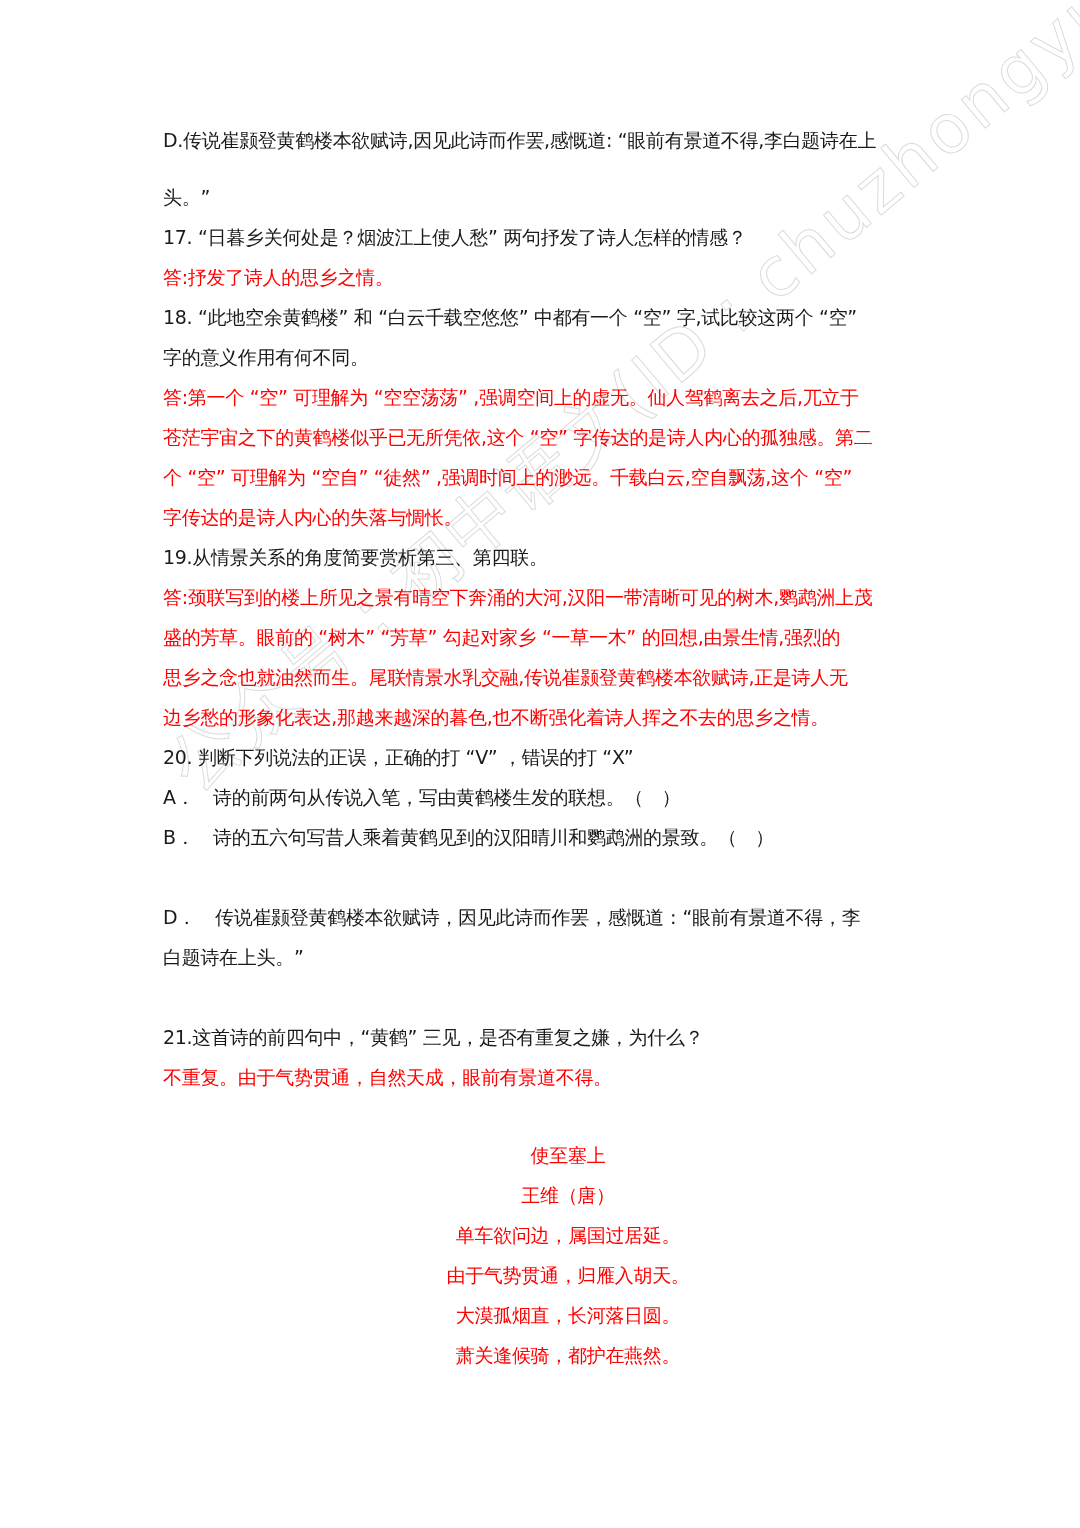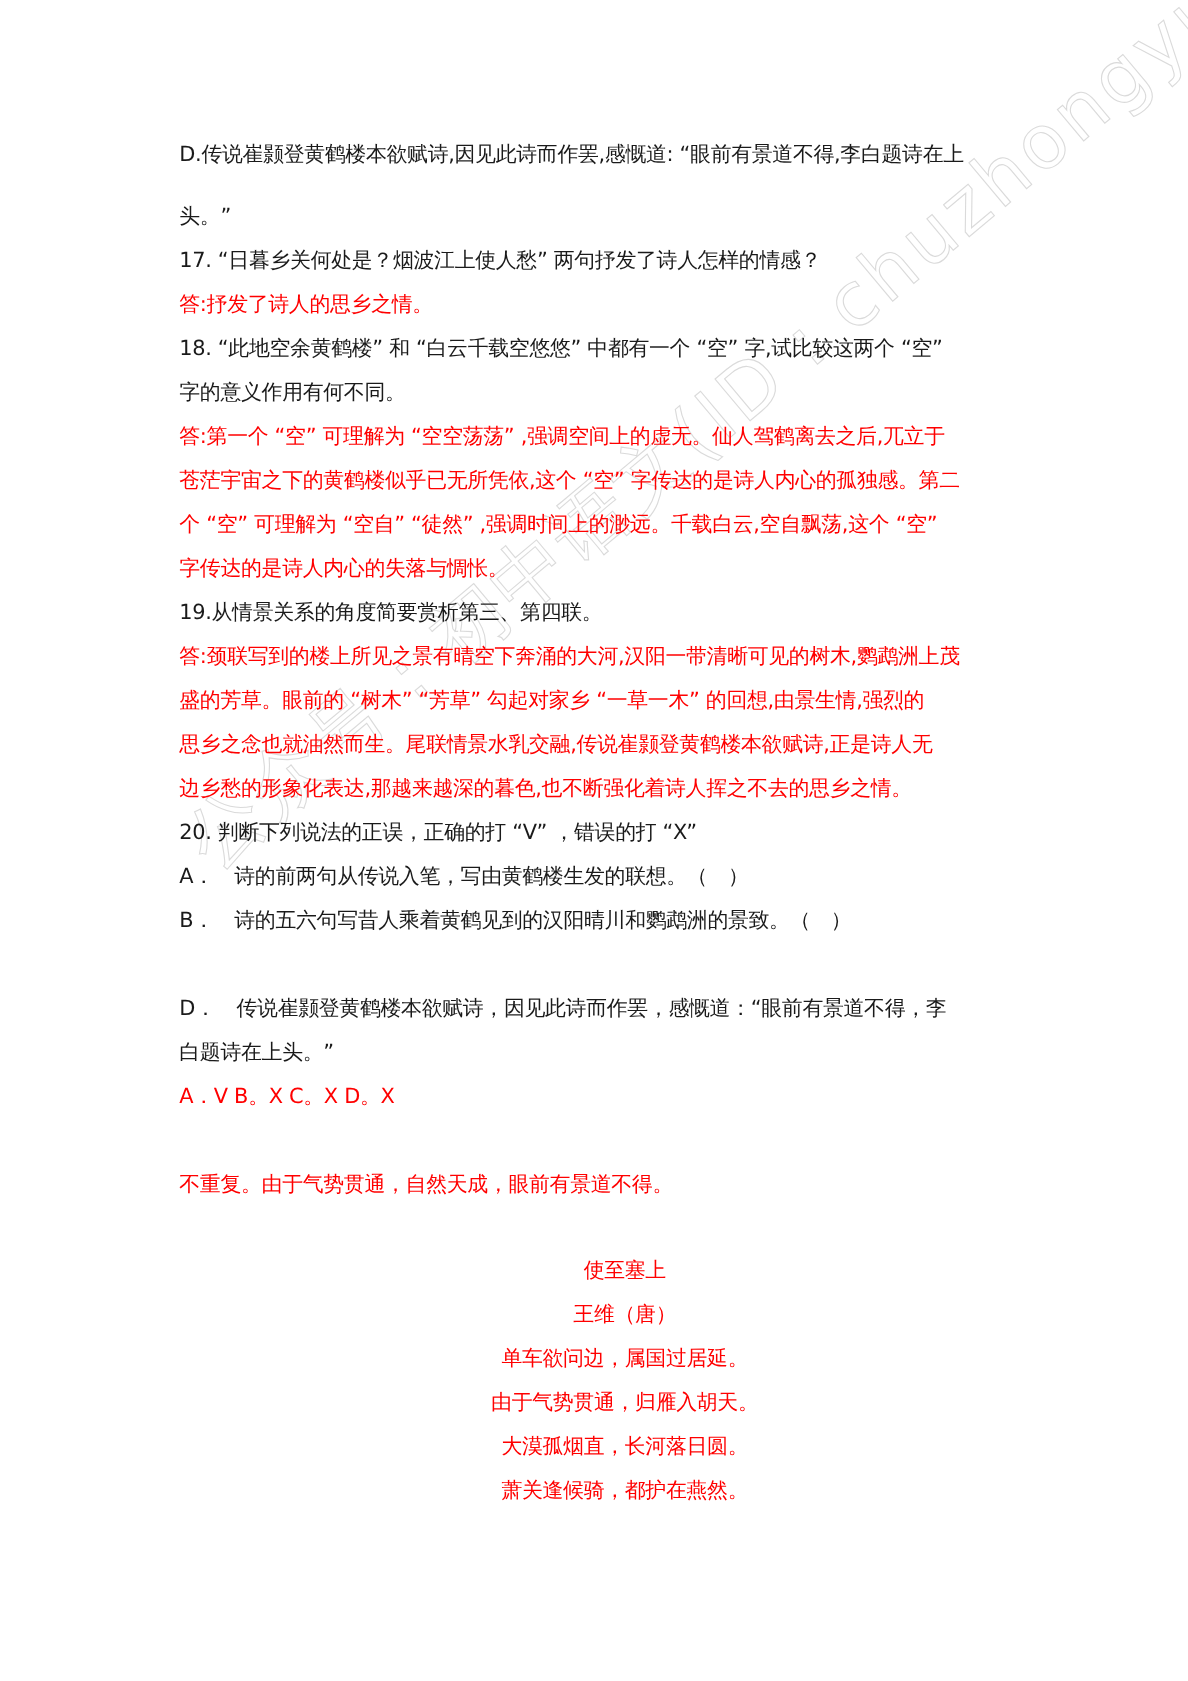--- a/index.html
+++ b/index.html
@@ -40,22 +40,22 @@
   <div class="line red" style="top:585px"><span>答:</span><span class="ul">颈联写到的楼上所见之景有晴空下奔涌的大河,汉阳一带清晰可见的树木,鹦鹉洲上茂</span></div>
   <div class="line red" style="top:625px"><span class="ul">盛的芳草。眼前的 “树木” “芳草” 勾起对家乡 “一草一木” 的回想,由景生情,强烈的</span></div>
   <div class="line red" style="top:665px"><span class="ul">思乡之念也就油然而生。尾联情景水乳交融,传说崔颢登黄鹤楼本欲赋诗,正是诗人无</span></div>
   <div class="line red" style="top:705px"><span class="ul">边乡愁的形象化表达,那越来越深的暮色,也不断强化着诗人挥之不去的思乡之情。</span></div>
 
   <div class="line" style="top:745px">20. 判断下列说法的正误，正确的打 “V” ，错误的打 “X”</div>
   <div class="line" style="top:785px"><span style="display:inline-block;width:50px">A．</span><span>诗的前两句从传说入笔，写由黄鹤楼生发的联想。（　）</span></div>
   <div class="line" style="top:825px"><span style="display:inline-block;width:50px">B．</span><span>诗的五六句写昔人乘着黄鹤见到的汉阳晴川和鹦鹉洲的景致。（　）</span></div>
   <div class="line" style="top:905px"><span style="display:inline-block;width:52px">D．</span><span>传说崔颢登黄鹤楼本欲赋诗，因见此诗而作罢，感慨道：“眼前有景道不得，李</span></div>
   <div class="line" style="top:945px">白题诗在上头。”</div>
-  <div class="line red" style="top:985px"><span class="ul">A．V B。X C。X  D。X</span></div>
 
+  <div class="line" style="top:1025px">21.这首诗的前四句中，“黄鹤” 三见，是否有重复之嫌，为什么？</div>
   <div class="line red" style="top:1065px"><span class="ul">不重复。由于气势贯通，自然天成，眼前有景道不得。</span></div>
 
   <div class="line red center" style="top:1143px">使至塞上</div>
   <div class="line red center" style="top:1183px">王维（唐）</div>
   <div class="line red center" style="top:1223px">单车欲问边，属国过居延。</div>
   <div class="line red center" style="top:1263px">由于气势贯通，归雁入胡天。</div>
   <div class="line red center" style="top:1303px">大漠孤烟直，长河落日圆。</div>
   <div class="line red center" style="top:1343px">萧关逢候骑，都护在燕然。</div>
 
 </div>

